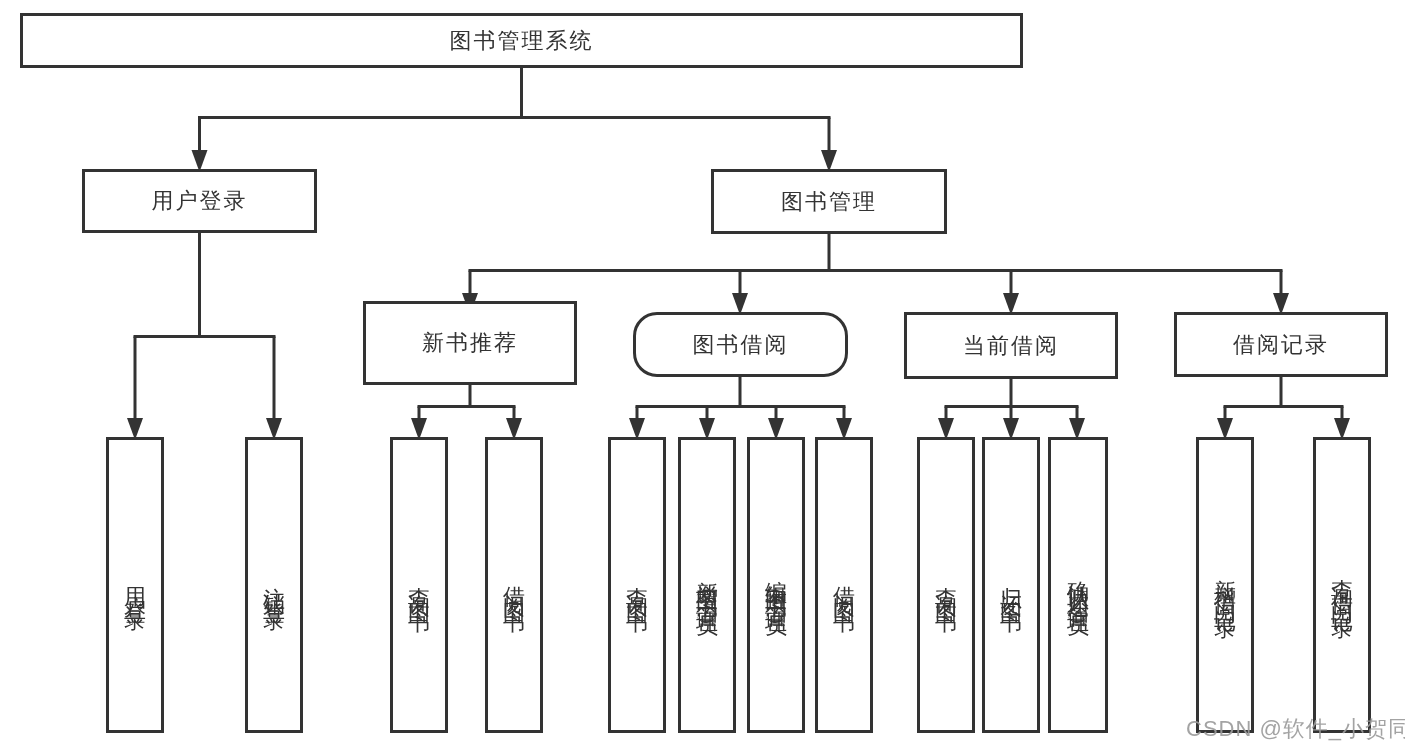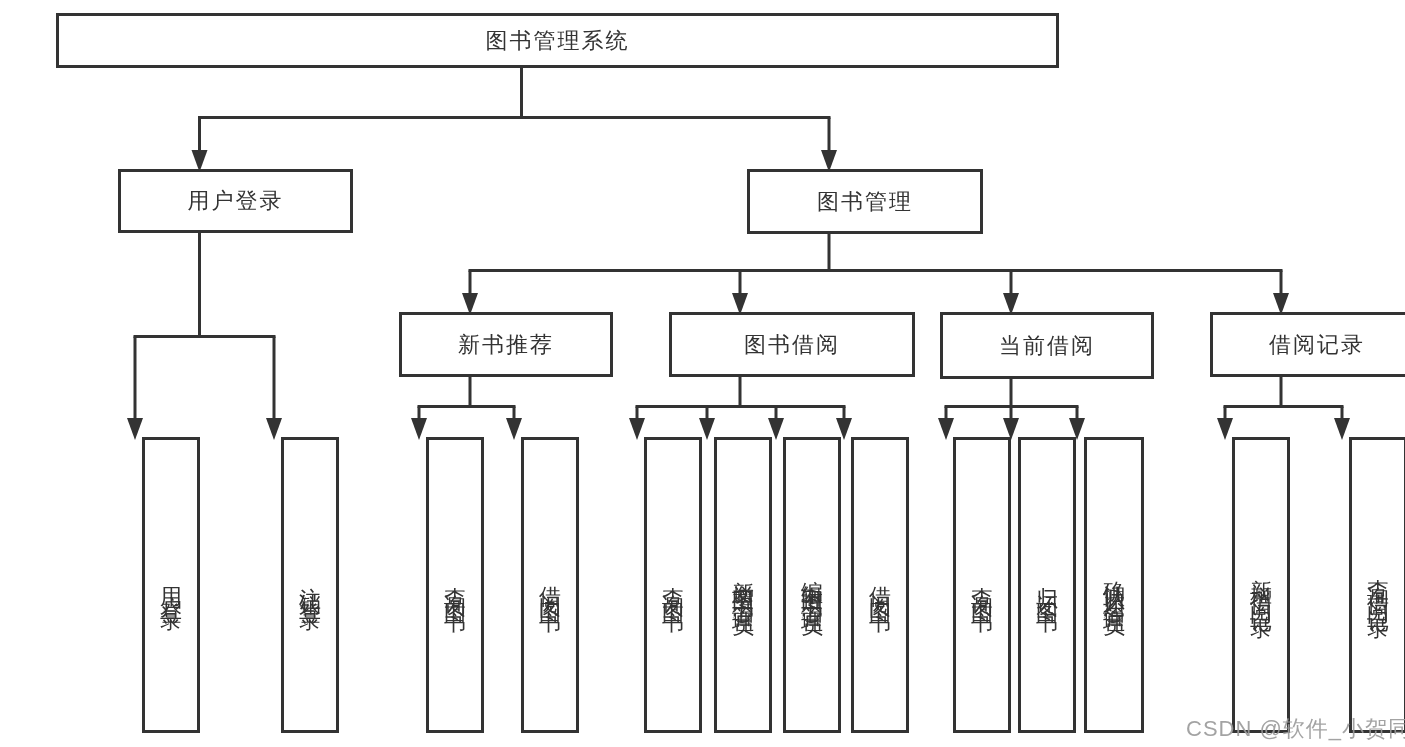--- a/index.html
+++ b/index.html
@@ -23,21 +23,20 @@
   .node {
     position: absolute;
     box-sizing: border-box;
     border: 3px solid #333333;
     background: #ffffff;
     color: #333333;
     display: flex;
     align-items: center;
     justify-content: center;
     z-index: 2;
-    margin-left: 36px;
   }
   .node.h {
     font-size: 22px;
     letter-spacing: 2px;
     white-space: nowrap;
   }
   .node.v {
     writing-mode: vertical-rl;
     text-orientation: mixed;
     font-size: 22px;
@@ -118,22 +117,22 @@
       <polygon points="1217,418 1233,418 1225,440"></polygon>
       <polygon points="1334,418 1350,418 1342,440"></polygon>
     </g>
   </svg>
 
   <div class="node h" style="left:20px; top:13px; width:1003px; height:55px;">图书管理系统</div>
 
   <div class="node h" style="left:82px; top:169px; width:235px; height:64px;">用户登录</div>
   <div class="node h" style="left:711px; top:169px; width:236px; height:65px;">图书管理</div>
 
-  <div class="node h" style="left:363px; top:312px; width:214px; height:65px;">新书推荐</div>
-  <div class="node h" style="left:633px; top:312px; width:246px; height:65px;">图书借阅</div>
+  <div class="node h" style="left:363px; top:301px; width:214px; height:84px;">新书推荐</div>
+  <div class="node h" style="left:633px; top:312px; width:215px; height:65px;border-radius:24px;">图书借阅</div>
   <div class="node h" style="left:904px; top:312px; width:214px; height:67px;">当前借阅</div>
   <div class="node h" style="left:1174px; top:312px; width:214px; height:65px;">借阅记录</div>
 
   <div class="node v" style="left:106px;">用户登录</div>
   <div class="node v" style="left:245px;">注销登录</div>
 
   <div class="node v" style="left:390px;">查询图书</div>
   <div class="node v" style="left:485px;">借阅图书</div>
 
   <div class="node v" style="left:608px;">查询图书</div>

